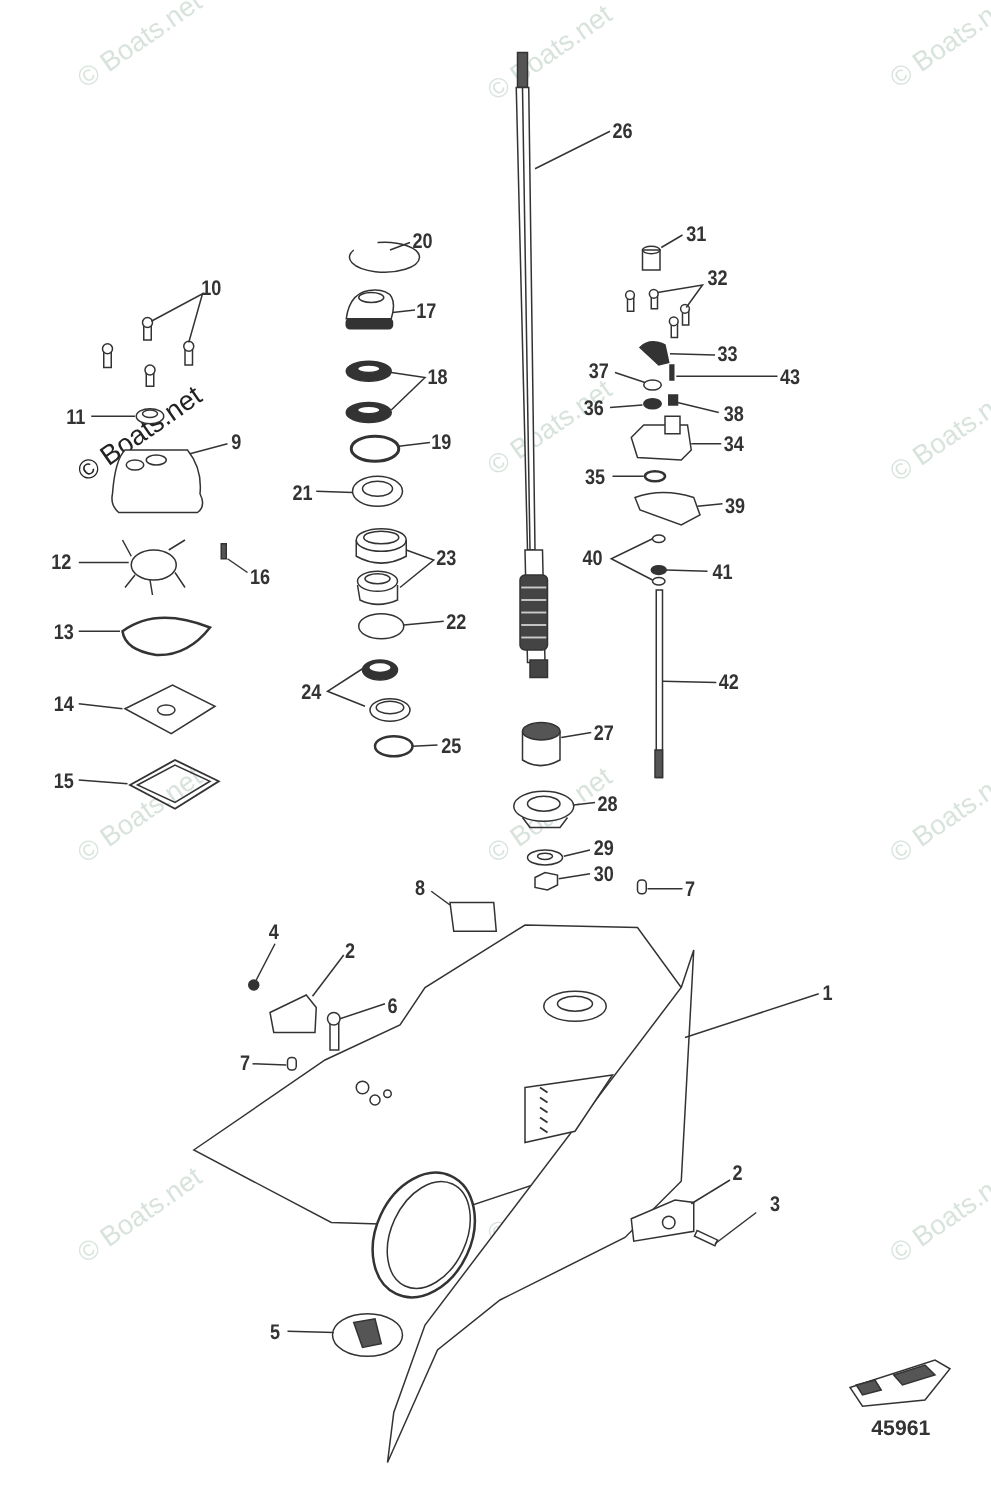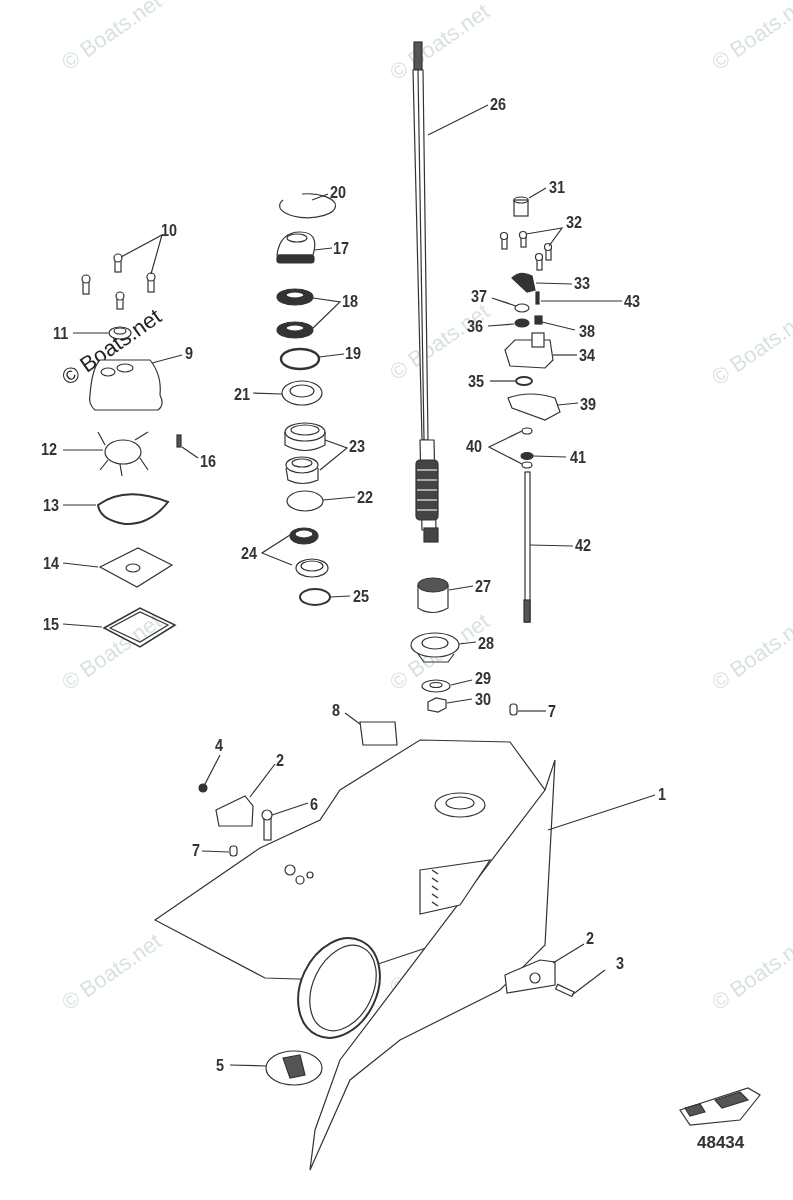--- a/index.html
+++ b/index.html
@@ -291,14 +291,14 @@
   <div class="callout" style="left:468px;top:373px;">35</div>
   <div class="callout" style="left:467px;top:318px;">36</div>
   <div class="callout" style="left:471px;top:288px;">37</div>
   <div class="callout" style="left:579px;top:323px;">38</div>
   <div class="callout" style="left:580px;top:396px;">39</div>
   <div class="callout" style="left:466px;top:438px;">40</div>
   <div class="callout" style="left:570px;top:449px;">41</div>
   <div class="callout" style="left:575px;top:537px;">42</div>
   <div class="callout" style="left:624px;top:293px;">43</div>
 
-  <div class="fig" style="left:697px;top:1133px;">48434</div>
+  <div class="fig" style="left:697px;top:1133px;">45961</div>
 </div>
 
 </body></html>

